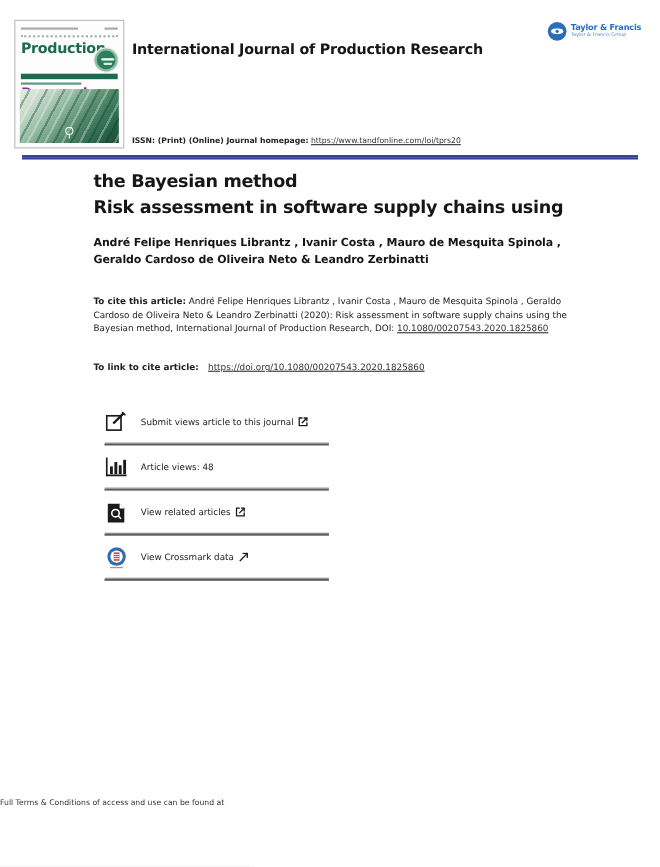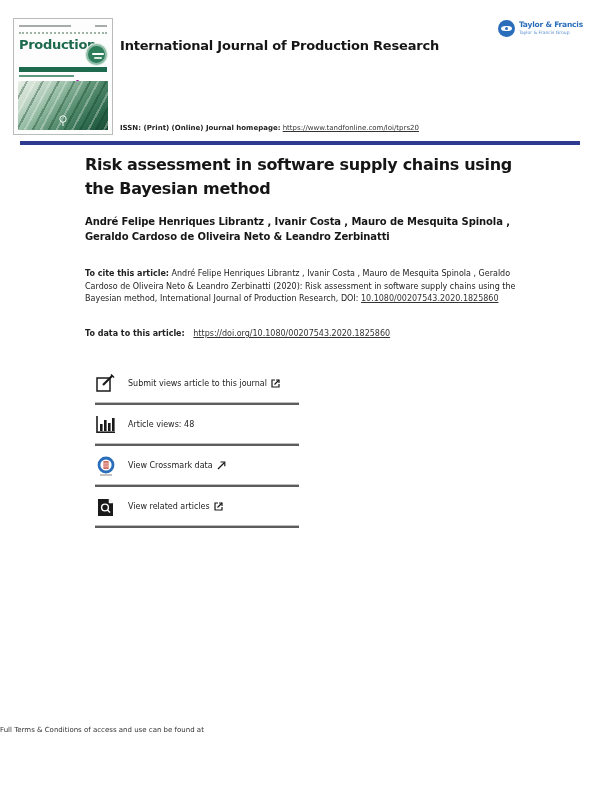--- a/index.html
+++ b/index.html
@@ -123,37 +123,37 @@
     <div class="tf-roundel"></div>
     <div class="tf-text">
       <div class="t1">Taylor &amp; Francis</div>
       <div class="t2">Taylor &amp; Francis Group</div>
     </div>
   </div>
 
   <div class="navy-rule"></div>
 
   <div class="art-title">
+    <div>the Bayesian method</div>
     <div>Risk assessment in software supply chains using</div>
-    <div>the Bayesian method</div>
   </div>
 
   <div class="authors">
     <div>André Felipe Henriques Librantz , Ivanir Costa , Mauro de Mesquita Spinola ,</div>
     <div>Geraldo Cardoso de Oliveira Neto &amp; Leandro Zerbinatti</div>
   </div>
 
   <div class="cite">
     <span class="lbl">To cite this article:</span>
     <span>André Felipe Henriques Librantz , Ivanir Costa , Mauro de Mesquita Spinola , Geraldo Cardoso de Oliveira Neto &amp; Leandro Zerbinatti (2020): Risk assessment in software supply chains using the Bayesian method, International Journal of Production Research, DOI:</span>
     <a href="#">10.1080/00207543.2020.1825860</a>
   </div>
 
   <div class="linkline">
-    <span class="lbl">To data to this article:</span>
+    <span class="lbl">To link to cite article:</span>
     <a href="#">https://doi.org/10.1080/00207543.2020.1825860</a>
   </div>
 
   <div class="info-list">
 
 
     <div class="info-row">
       <span class="icon-box">
         <svg width="20" height="19" viewBox="0 0 20 19" fill="none" stroke="#1a1a1a" stroke-width="1.5">
           <rect x="1" y="4" width="13" height="13"></rect>
@@ -176,20 +176,39 @@
         <svg width="20" height="19" viewBox="0 0 20 19">
           <line x1="1" y1="1" x2="1" y2="18" stroke="#1a1a1a" stroke-width="1.6"></line>
           <line x1="1" y1="17.2" x2="19" y2="17.2" stroke="#1a1a1a" stroke-width="1.6"></line>
           <rect x="4" y="9" width="2.6" height="7" fill="#1a1a1a"></rect>
           <rect x="8" y="5" width="2.6" height="11" fill="#1a1a1a"></rect>
           <rect x="12" y="8" width="2.6" height="8" fill="#1a1a1a"></rect>
           <rect x="16" y="3" width="2.6" height="13" fill="#1a1a1a"></rect>
         </svg>
       </span>
       <span class="txt">Article views: 48</span>
+    </div>
+
+    <div class="info-row">
+      <span class="icon-box">
+        <svg width="18" height="20" viewBox="0 0 18 20">
+          <path d="M1,2 h11 l4,4 v13 h-15 z" fill="#1a1a1a"></path>
+          <path d="M12,2 l4,4 h-4 z" fill="#ffffff" stroke="#ffffff" stroke-width="0.5"></path>
+          <circle cx="8" cy="10.5" r="3.4" fill="none" stroke="#ffffff" stroke-width="1.4"></circle>
+          <line x1="10.4" y1="13" x2="13" y2="15.6" stroke="#ffffff" stroke-width="1.4"></line>
+        </svg>
+      </span>
+      <span class="txt">
+        <span>View related articles</span>
+        <svg class="ext" width="9" height="9" viewBox="0 0 9 9" fill="none" stroke="#1a1a1a" stroke-width="1.2">
+          <polyline points="4,1 1,1 1,8 8,8 8,5"></polyline>
+          <line x1="3.5" y1="5.5" x2="8" y2="1"></line>
+          <polyline points="5,1 8,1 8,4"></polyline>
+        </svg>
+      </span>
     </div>
 
     <div class="info-row">
       <span class="icon-box">
         <svg width="20" height="20" viewBox="0 0 20 20">
           <circle cx="10" cy="9" r="8.4" fill="#2a6ebb"></circle>
           <circle cx="10" cy="9" r="5.6" fill="#ffffff"></circle>
           <rect x="7.4" y="5.2" width="5.2" height="7.6" fill="#c64a3a"></rect>
           <line x1="7.4" y1="7.1" x2="12.6" y2="7.1" stroke="#ffffff" stroke-width="0.8"></line>
           <line x1="7.4" y1="9" x2="12.6" y2="9" stroke="#ffffff" stroke-width="0.8"></line>
@@ -199,38 +218,19 @@
       </span>
       <span class="txt">
         <span>View Crossmark data</span>
         <svg class="ext" width="9" height="9" viewBox="0 0 9 9" fill="none" stroke="#1a1a1a" stroke-width="1.2">
           <line x1="1" y1="8" x2="7.5" y2="1.5"></line>
           <polyline points="3.5,1 7.8,1 7.8,5.3"></polyline>
         </svg>
       </span>
     </div>
 
-    <div class="info-row">
-      <span class="icon-box">
-        <svg width="18" height="20" viewBox="0 0 18 20">
-          <path d="M1,2 h11 l4,4 v13 h-15 z" fill="#1a1a1a"></path>
-          <path d="M12,2 l4,4 h-4 z" fill="#ffffff" stroke="#ffffff" stroke-width="0.5"></path>
-          <circle cx="8" cy="10.5" r="3.4" fill="none" stroke="#ffffff" stroke-width="1.4"></circle>
-          <line x1="10.4" y1="13" x2="13" y2="15.6" stroke="#ffffff" stroke-width="1.4"></line>
-        </svg>
-      </span>
-      <span class="txt">
-        <span>View related articles</span>
-        <svg class="ext" width="9" height="9" viewBox="0 0 9 9" fill="none" stroke="#1a1a1a" stroke-width="1.2">
-          <polyline points="4,1 1,1 1,8 8,8 8,5"></polyline>
-          <line x1="3.5" y1="5.5" x2="8" y2="1"></line>
-          <polyline points="5,1 8,1 8,4"></polyline>
-        </svg>
-      </span>
-    </div>
-
   </div>
 
   <div class="footer">
     <div>Full Terms &amp; Conditions of access and use can be found at</div>
   </div>
 
 </div>
 
 </body></html>

